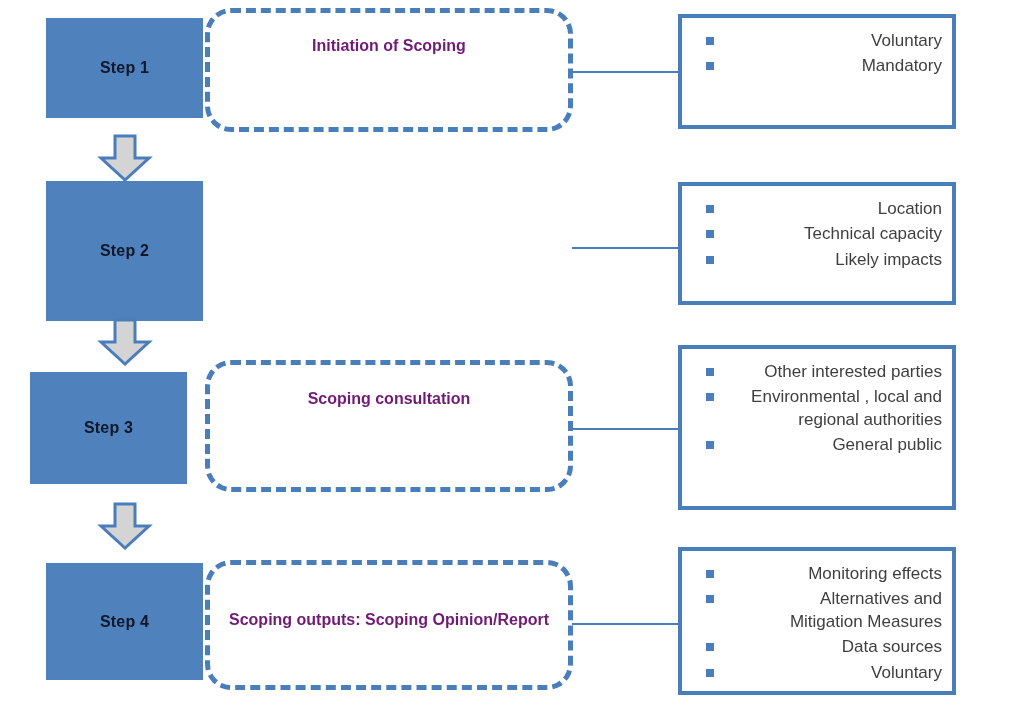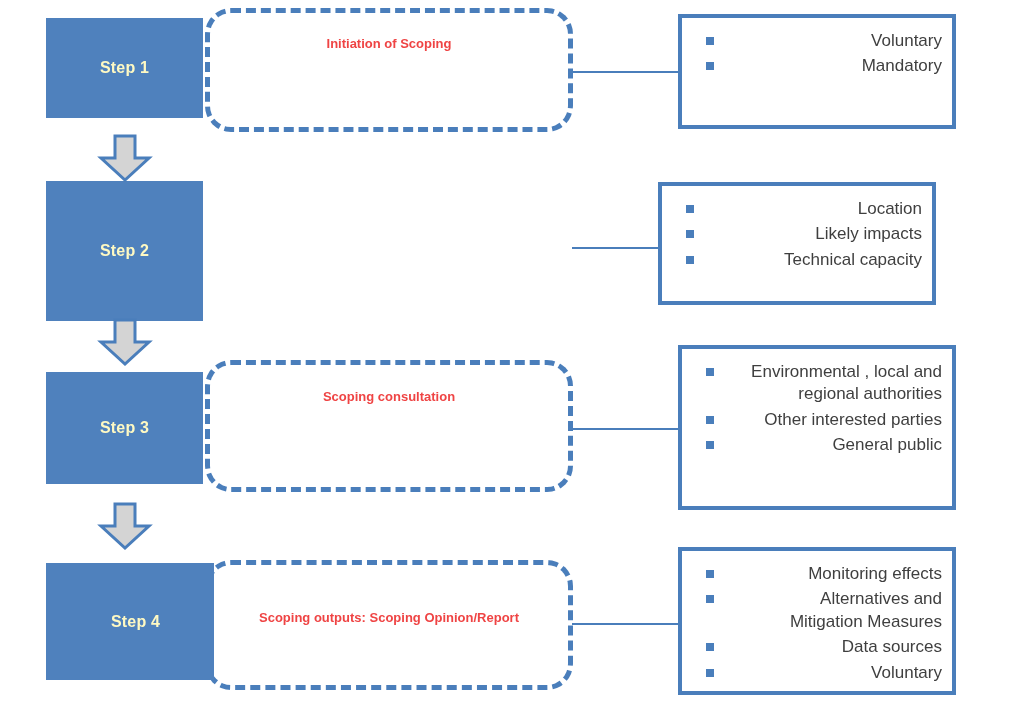--- a/index.html
+++ b/index.html
@@ -22,21 +22,21 @@
   
   .step-block {
     position: absolute;
     background: #4F81BD;
     display: flex;
     align-items: center;
     justify-content: center;
     z-index: 3;
   }
   .step-label {
-    color: #fef9c3;
+    color: #0f172a;
     font-size: 16px;
     font-weight: 700;
     letter-spacing: .2px;
     line-height: 1;
     white-space: nowrap;
   }
 
   
   .stage-box {
     position: absolute;
@@ -44,22 +44,22 @@
     border-radius: 26px;
     background: transparent;
     box-sizing: border-box;
     z-index: 2;
   }
   .stage-title {
     position: absolute;
     left: 0;
     right: 0;
     text-align: center;
-    color: #ef4444;
-    font-size: 13px;
+    color: #701a75;
+    font-size: 16px;
     font-weight: 700;
     line-height: 1.35;
     padding: 0 14px;
     box-sizing: border-box;
   }
 
   
   .flow-arrow {
     position: absolute;
     z-index: 4;
@@ -141,73 +141,73 @@
     <polygon points="19,2 39,2 39,24 53,24 29,46 5,24 19,24" fill="#D4D4D4" stroke="#4A7EBB" stroke-width="3" stroke-linejoin="miter"></polygon>
   </svg>
 
   <div class="step-block" style="left:46px; top:181px; width:157px; height:140px;">
     <span class="step-label">Step 2</span>
   </div>
 
 
   <div class="connector" style="left:572px; top:247px; width:110px;"></div>
 
-  <div class="detail-box" style="left:658px; top:182px; width:278px; height:123px;">
+  <div class="detail-box" style="left:678px; top:182px; width:278px; height:123px;">
     <ul class="bullet-list">
       <li class="bullet-item">
         <span class="bullet-marker"></span>
         <span class="bullet-text">Location</span>
       </li>
       <li class="bullet-item">
         <span class="bullet-marker"></span>
+        <span class="bullet-text">Technical capacity</span>
+      </li>
+      <li class="bullet-item">
+        <span class="bullet-marker"></span>
         <span class="bullet-text">Likely impacts</span>
-      </li>
-      <li class="bullet-item">
-        <span class="bullet-marker"></span>
-        <span class="bullet-text">Technical capacity</span>
       </li>
     </ul>
   </div>
 
   <svg class="flow-arrow" style="left:96px; top:318px;" width="58" height="48" viewBox="0 0 58 48">
     <polygon points="19,2 39,2 39,24 53,24 29,46 5,24 19,24" fill="#D4D4D4" stroke="#4A7EBB" stroke-width="3" stroke-linejoin="miter"></polygon>
   </svg>
 
-  <div class="step-block" style="left:46px; top:372px; width:157px; height:112px;">
+  <div class="step-block" style="left:30px; top:372px; width:157px; height:112px;">
     <span class="step-label">Step 3</span>
   </div>
 
   <div class="stage-box" style="left:205px; top:360px; width:368px; height:132px;">
     <div class="stage-title" style="top:23px;">Scoping consultation</div>
   </div>
 
   <div class="connector" style="left:572px; top:428px; width:110px;"></div>
 
   <div class="detail-box" style="left:678px; top:345px; width:278px; height:165px;">
     <ul class="bullet-list">
       <li class="bullet-item">
         <span class="bullet-marker"></span>
+        <span class="bullet-text">Other interested parties</span>
+      </li>
+      <li class="bullet-item">
+        <span class="bullet-marker"></span>
         <span class="bullet-text">Environmental , local and regional authorities</span>
-      </li>
-      <li class="bullet-item">
-        <span class="bullet-marker"></span>
-        <span class="bullet-text">Other interested parties</span>
       </li>
       <li class="bullet-item">
         <span class="bullet-marker"></span>
         <span class="bullet-text">General public</span>
       </li>
     </ul>
   </div>
 
   <svg class="flow-arrow" style="left:96px; top:502px;" width="58" height="48" viewBox="0 0 58 48">
     <polygon points="19,2 39,2 39,24 53,24 29,46 5,24 19,24" fill="#D4D4D4" stroke="#4A7EBB" stroke-width="3" stroke-linejoin="miter"></polygon>
   </svg>
 
-  <div class="step-block" style="left:46px; top:563px; width:157px; height:117px;padding-left:11px;">
+  <div class="step-block" style="left:46px; top:563px; width:157px; height:117px;">
     <span class="step-label">Step 4</span>
   </div>
 
   <div class="stage-box" style="left:205px; top:560px; width:368px; height:130px;">
     <div class="stage-title" style="top:44px;">Scoping outputs: Scoping Opinion/Report</div>
   </div>
 
   <div class="connector" style="left:572px; top:623px; width:110px;"></div>
 
   <div class="detail-box" style="left:678px; top:547px; width:278px; height:148px;">

